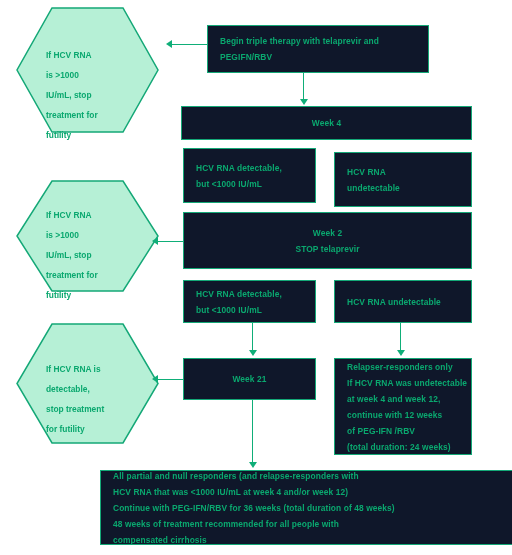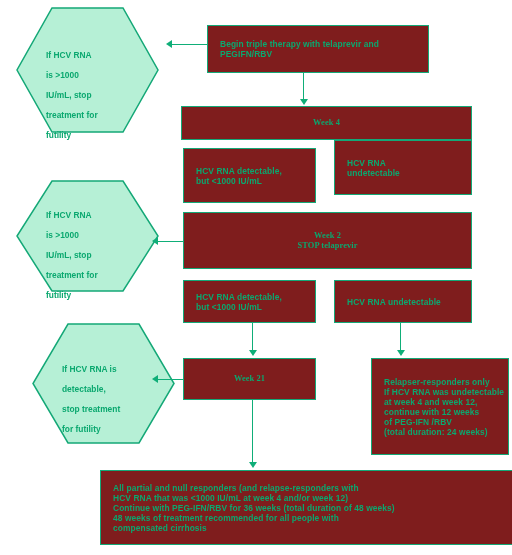--- a/index.html
+++ b/index.html
@@ -14,35 +14,34 @@
   #canvas {
     position: relative;
     width: 512px;
     height: 555px;
     background: #ffffff;
     overflow: hidden;
   }
   .node {
     position: absolute;
     box-sizing: border-box;
-    background: #7f1d1d;
+    background: #0f172a;
     border: 1.5px solid #14a877;
     color: #0aa86f;
     font-size: 8.4px;
-    line-height: 10px;
+    line-height: 16px;
     font-weight: bold;
     letter-spacing: 0.1px;
     white-space: pre-line;
     display: flex;
     align-items: center;
   }
   .node.center {
     justify-content: center;
     text-align: center;
-    font-family: Liberation Serif, serif;
   }
   .node.left {
     justify-content: flex-start;
     text-align: left;
     padding-left: 12px;
   }
   .hexwrap {
     position: absolute;
   }
   .hexwrap svg {
@@ -110,21 +109,21 @@
 
   <div class="node center" style="left:181px; top:106px; width:291px; height:34px;">
     <span>Week 4</span>
   </div>
 
   <div class="node left" style="left:183px; top:148px; width:133px; height:55px;">
     <span>HCV RNA detectable,
 but &lt;1000 IU/mL</span>
   </div>
 
-  <div class="node left" style="left:334px; top:140px; width:138px; height:55px;">
+  <div class="node left" style="left:334px; top:152px; width:138px; height:55px;">
     <span>HCV RNA
 undetectable</span>
   </div>
 
   <div class="hexwrap" style="left:16px; top:180px; width:143px; height:112px;">
     <svg width="143" height="112" viewBox="0 0 143 112" aria-hidden="true">
       <polygon points="36,1 107,1 142,56 107,111 36,111 1,56" fill="#b6f0d6" stroke="#14a877" stroke-width="1.5"></polygon>
     </svg>
     <div class="hex-label" style="left:30px; top:25px;">If HCV RNA
 is &gt;1000
@@ -149,38 +148,38 @@
   <div class="node left" style="left:334px; top:280px; width:138px; height:43px;">
     <span>HCV RNA undetectable</span>
   </div>
 
   <div class="conn v" style="left:252px; top:323px; height:28px;"></div>
   <div class="arrowhead down" style="left:248.5px; top:350px;"></div>
 
   <div class="conn v" style="left:400px; top:323px; height:28px;"></div>
   <div class="arrowhead down" style="left:396.5px; top:350px;"></div>
 
-  <div class="hexwrap" style="left:32px; top:323px; width:143px; height:121px;">
+  <div class="hexwrap" style="left:16px; top:323px; width:143px; height:121px;">
     <svg width="143" height="121" viewBox="0 0 143 121" aria-hidden="true">
       <polygon points="36,1 107,1 142,60.5 107,120 36,120 1,60.5" fill="#b6f0d6" stroke="#14a877" stroke-width="1.5"></polygon>
     </svg>
     <div class="hex-label" style="left:30px; top:36px;">If HCV RNA is
 detectable,
 stop treatment
 for futility</div>
   </div>
 
   <div class="conn h" style="left:158px; top:378.5px; width:25px;"></div>
   <div class="arrowhead left" style="left:152px; top:374.5px;"></div>
 
   <div class="node center" style="left:183px; top:358px; width:133px; height:42px;">
     <span>Week 21</span>
   </div>
 
-  <div class="node left" style="left:334px; top:358px; width:138px; height:97px;margin-left:37px;">
+  <div class="node left" style="left:334px; top:358px; width:138px; height:97px;">
     <span>Relapser-responders only
 If HCV RNA was undetectable
 at week 4 and week 12,
 continue with 12 weeks
 of PEG-IFN /RBV
 (total duration: 24 weeks)</span>
   </div>
 
   <div class="conn v" style="left:252px; top:400px; height:63px;"></div>
   <div class="arrowhead down" style="left:248.5px; top:462px;"></div>

